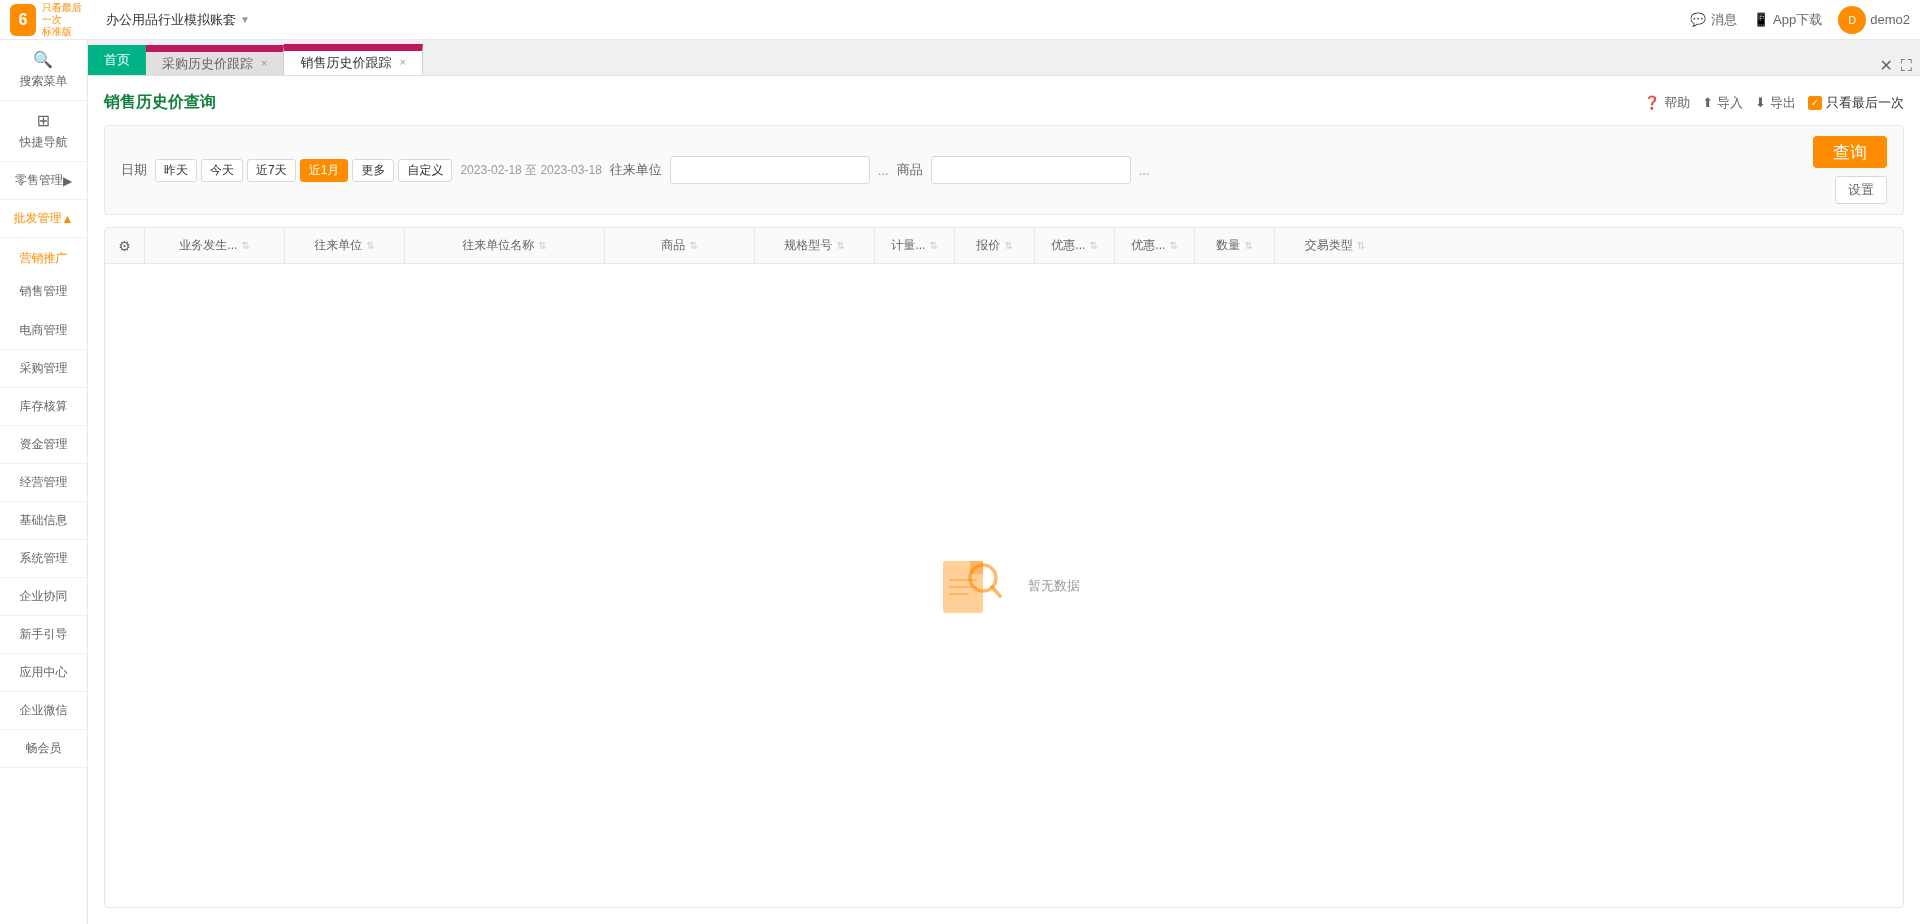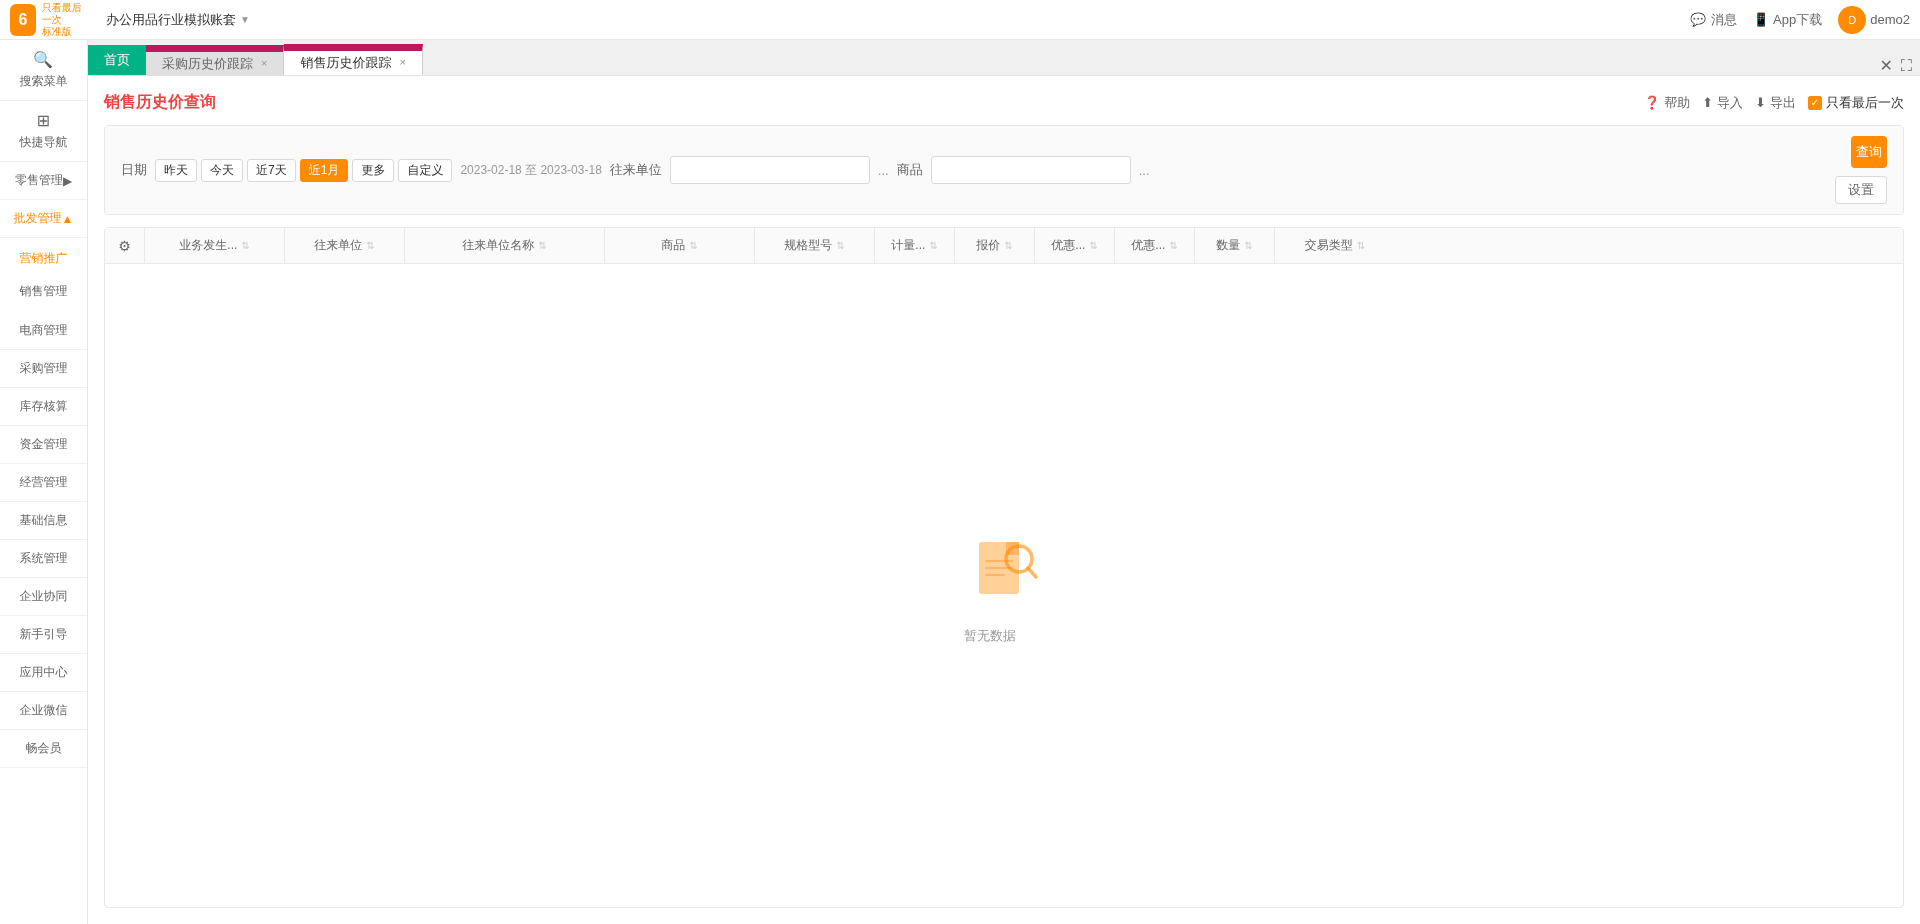--- a/index.html
+++ b/index.html
@@ -194,21 +194,21 @@
 
     
     .page-header {
       display: flex;
       align-items: center;
       justify-content: space-between;
     }
     .page-title {
       font-size: 16px;
       font-weight: 600;
-      color: #ef4444;
+      color: #15803d;
     }
     .page-header-actions {
       display: flex;
       align-items: center;
       gap: 12px;
     }
     .header-action-btn {
       display: flex;
       align-items: center;
       gap: 4px;
@@ -298,27 +298,27 @@
       font-size: 13px;
       outline: none;
     }
     .filter-ellipsis {
       color: #999;
       cursor: pointer;
       font-size: 13px;
     }
     .query-btn {
       height: 32px;
-      padding: 0 5px;
+      padding: 0 20px;
       background: #ff8c00;
       color: #fff;
       border: none;
       border-radius: 4px;
       cursor: pointer;
-      font-size: 13px;
+      font-size: 17px;
       white-space: nowrap;
     }
     .settings-btn {
       height: 28px;
       padding: 0 12px;
       background: #fff;
       color: #666;
       border: 1px solid #d9d9d9;
       border-radius: 3px;
       cursor: pointer;
@@ -381,21 +381,22 @@
       display: flex;
       flex-direction: column;
       align-items: center;
       justify-content: center;
       min-height: 400px;
     }
 
     
     .empty-state {
       display: flex;
-      flex-direction: column;
+      flex-direction: row;
+      align-items: center;
       gap: 20px;
     }
     .empty-text {
       font-size: 13px;
       color: #999;
     }
 
     
     .gear-symbol { font-size: 14px; }
 

